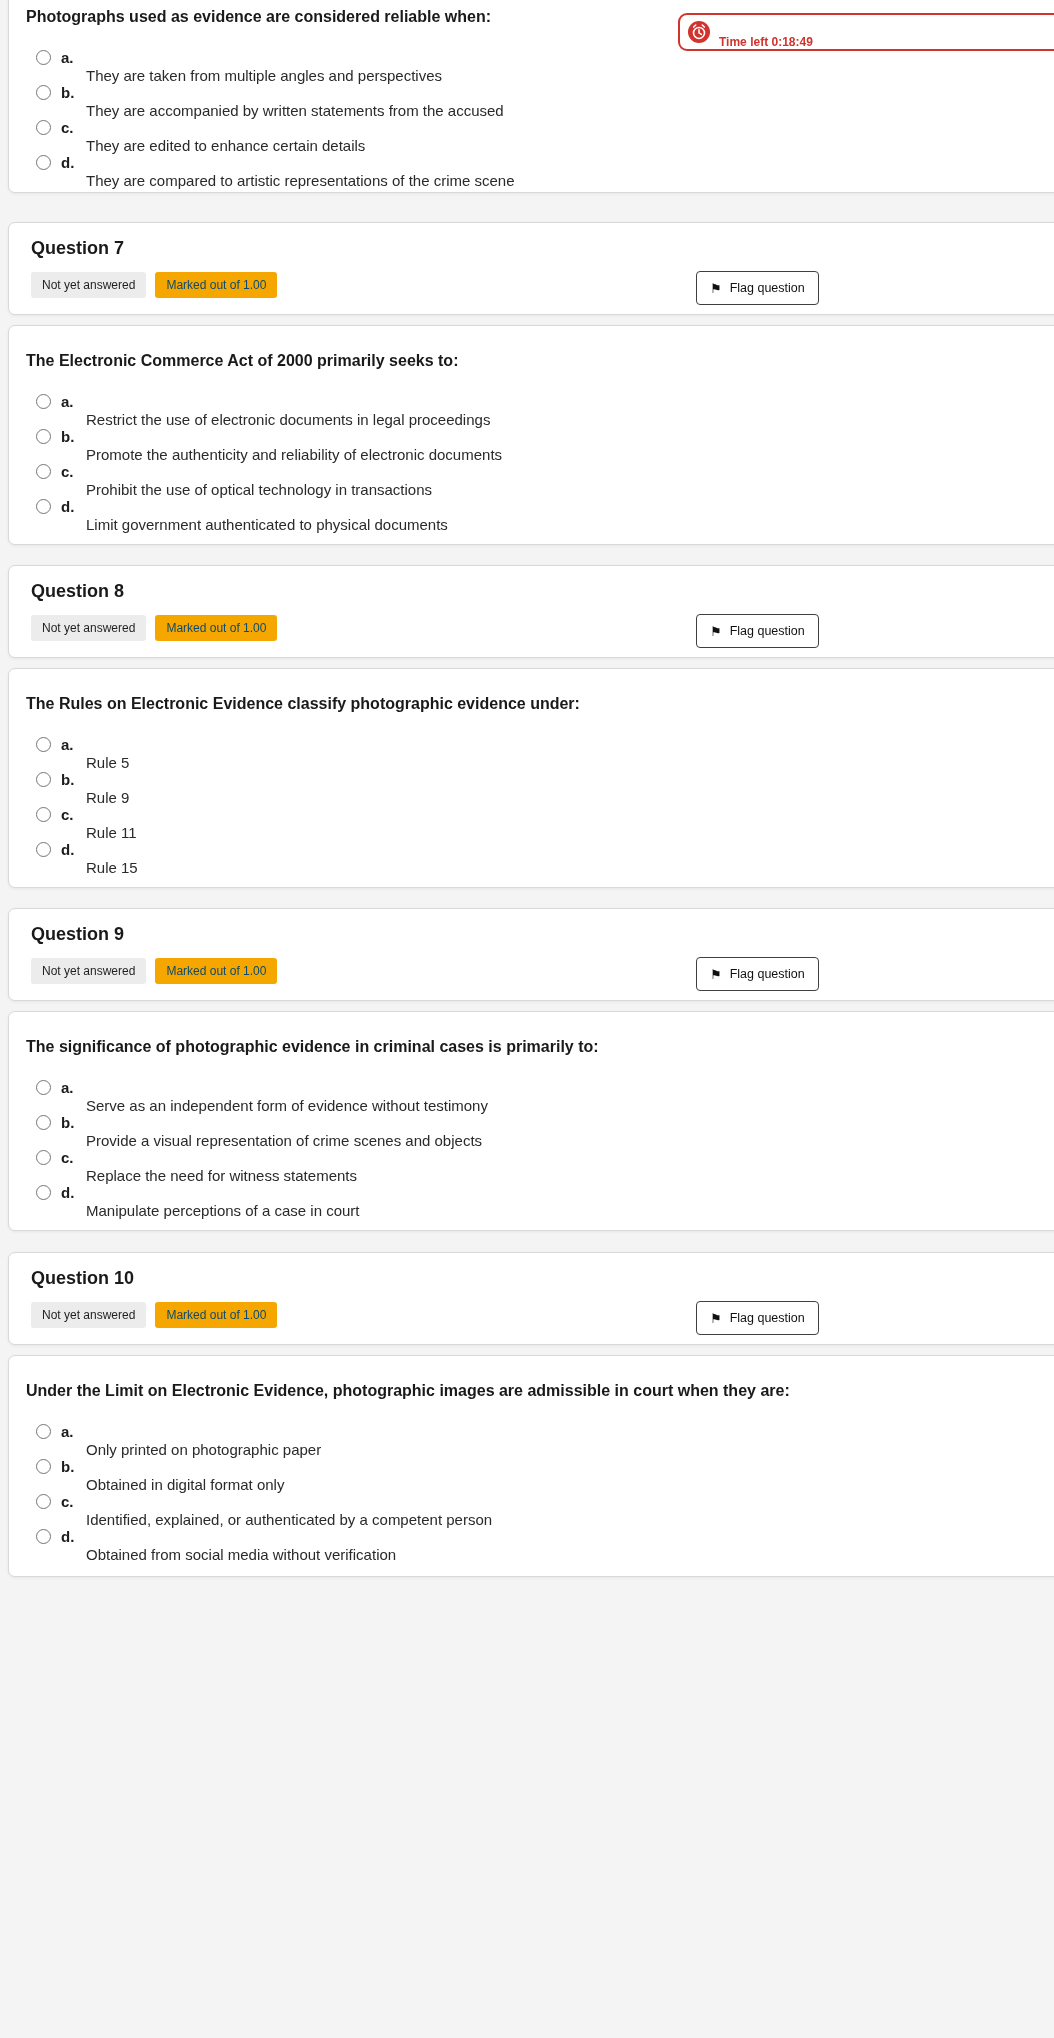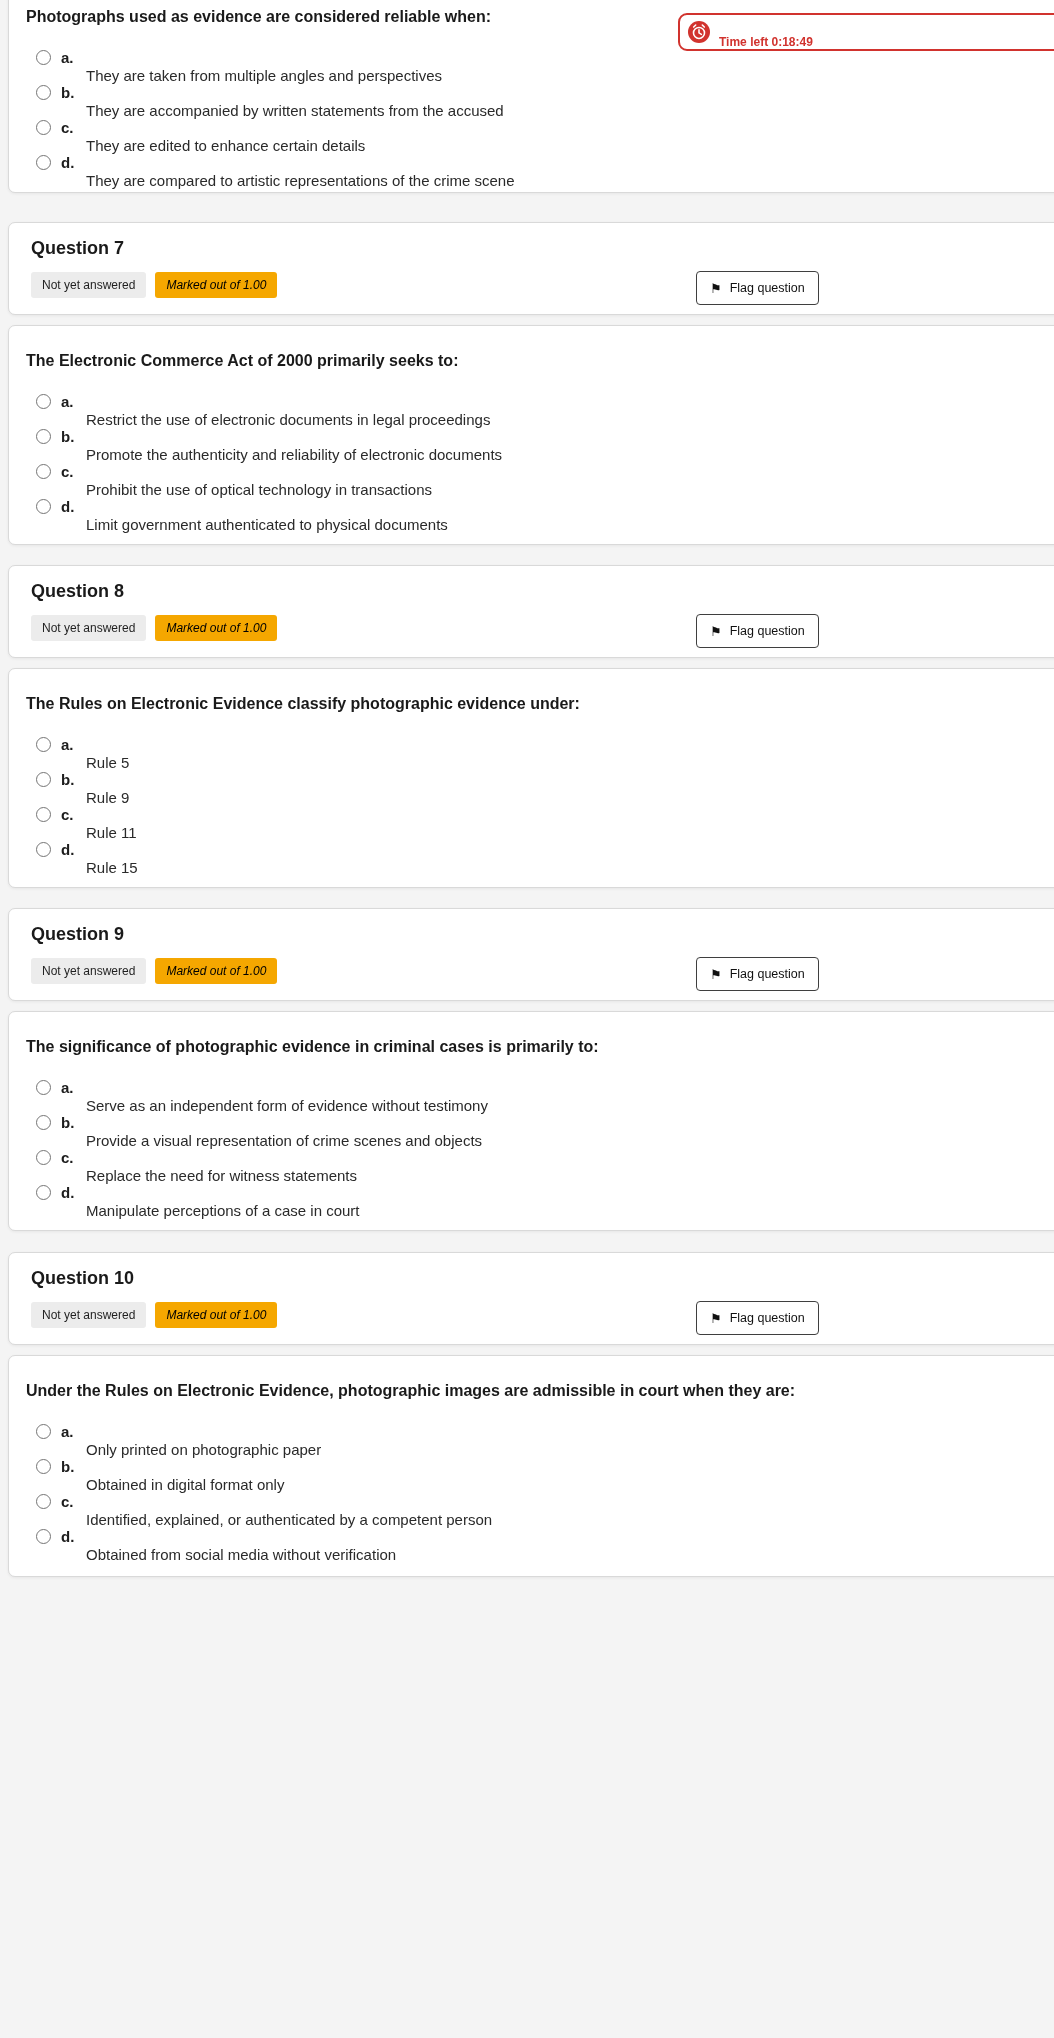--- a/index.html
+++ b/index.html
@@ -47,21 +47,21 @@
   }
   .chip {
     display: inline-block;
     font-size: 12px;
     line-height: 12px;
     padding: 7px 11px;
     border-radius: 3px;
     white-space: nowrap;
   }
   .chip.status { background: var(--status-bg); color: #1f1f1f; }
-  .chip.marks  { background: var(--marks); color: #000000; font-style: italic; }
+  .chip.marks  { background: var(--marks); color: #0c4a6e; }
   .flagbtn {
     position: absolute;
     left: 687px;
     top: 48px;
     height: 34px;
     display: flex;
     align-items: center;
     gap: 8px;
     background: #ffffff;
     border: 1px solid #3f3f3f;
@@ -294,21 +294,21 @@
       <span class="chip status">Not yet answered</span>
       <span class="chip marks">Marked out of 1.00</span>
     </div>
     <button class="flagbtn">
       <span class="flagglyph">⚑</span>
       <span>Flag question</span>
     </button>
   </section>
 
   <section class="card qbody" style="top:1355px; height:222px;">
-    <h3 class="qtext">Under the Rules on Electronic Evidence, photographic images are admissible in court when they are:</h3>
+    <h3 class="qtext">Under the Limit on Electronic Evidence, photographic images are admissible in court when they are:</h3>
     <div class="opt first">
       <span class="radio"></span>
       <span class="letter">a.</span>
       <span class="otext">Only printed on photographic paper</span>
     </div>
     <div class="opt">
       <span class="radio"></span>
       <span class="letter">b.</span>
       <span class="otext">Obtained in digital format only</span>
     </div>

